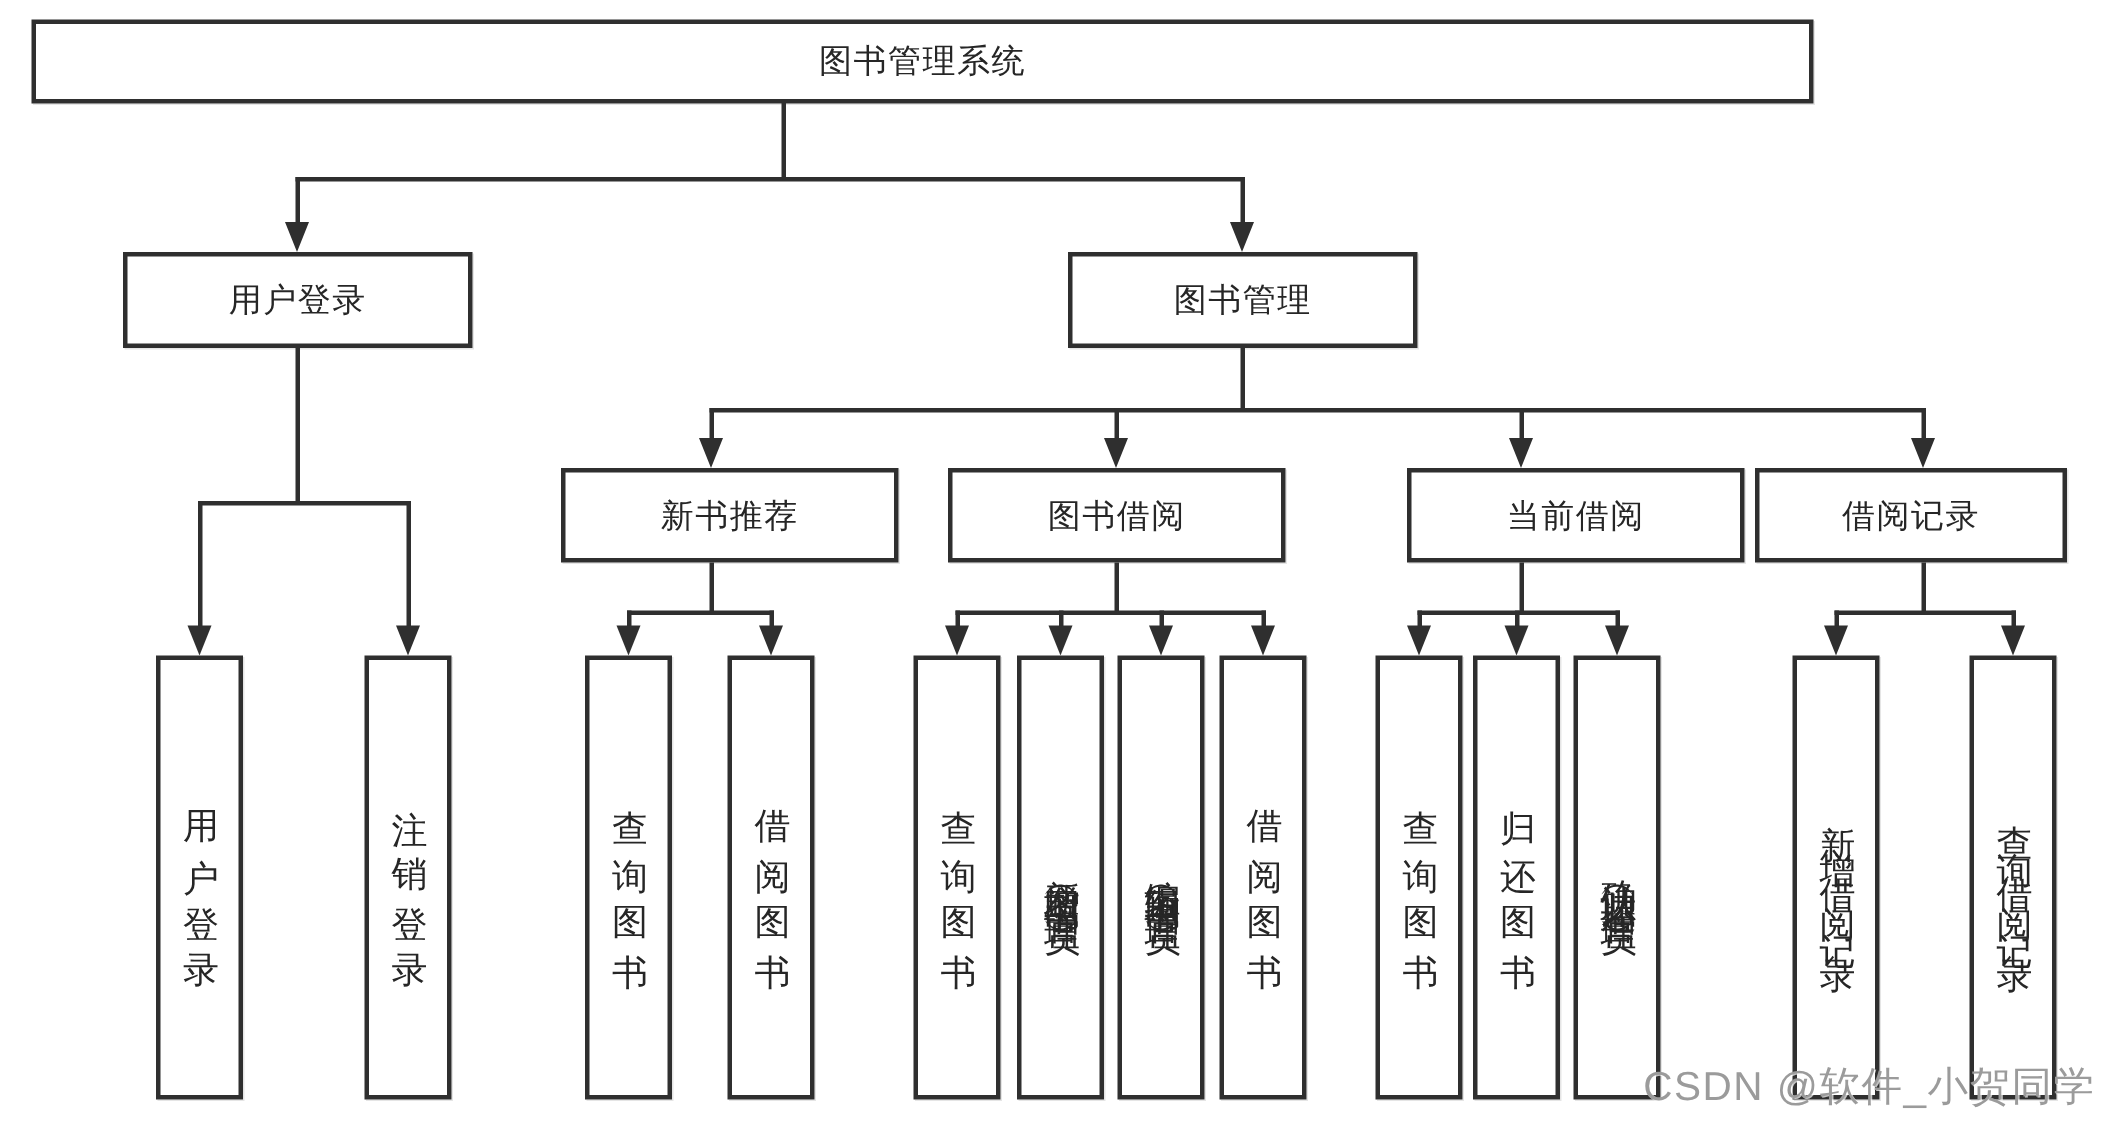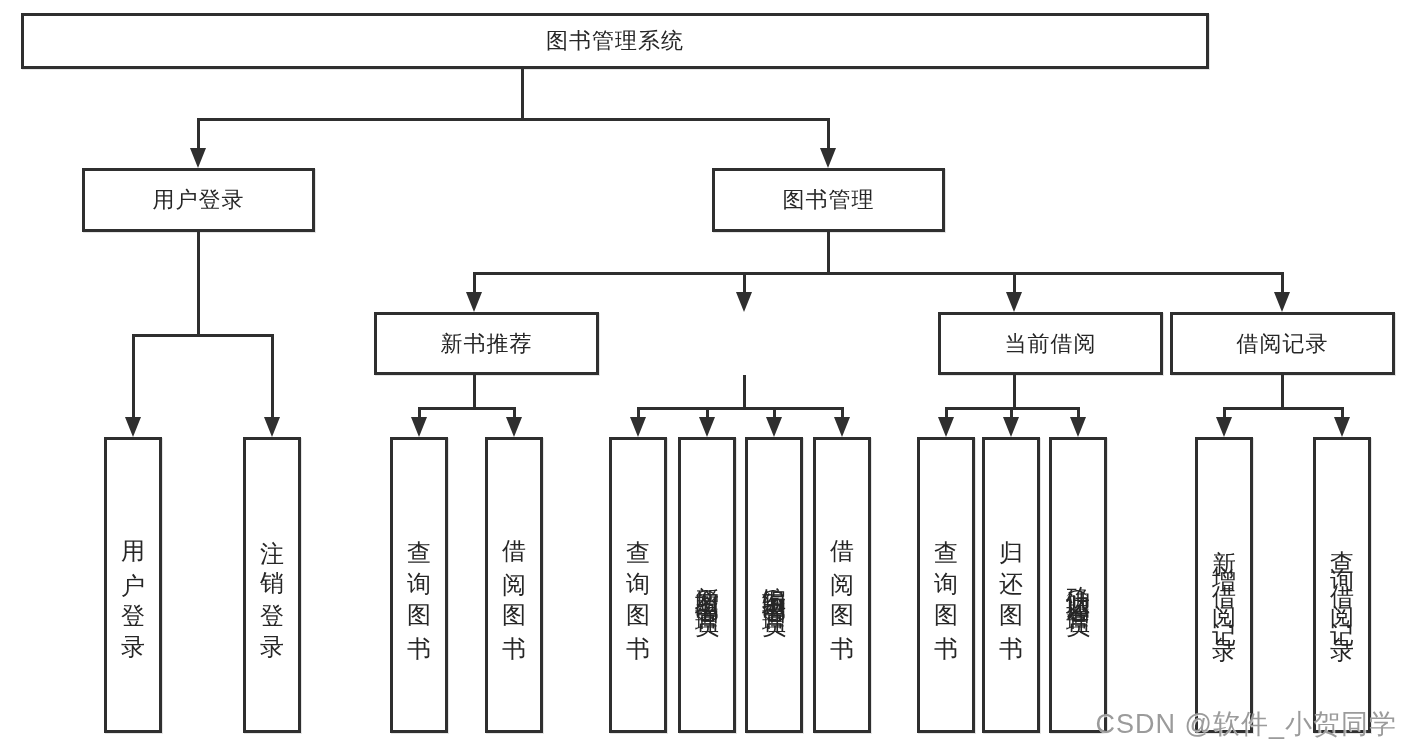--- a/index.html
+++ b/index.html
@@ -56,24 +56,27 @@
   <div class="node hbox" style="left:82px;top:168px;width:233px;height:64px;">
     <span>用户登录</span>
   </div>
   <div class="node hbox" style="left:712px;top:168px;width:233px;height:64px;">
     <span>图书管理</span>
   </div>
 
   <div class="node hbox" style="left:362px;top:312px;width:225px;height:63px;margin-left:12px;">
     <span>新书推荐</span>
   </div>
+  <div class="node hbox" style="left:632px;top:312px;width:225px;height:63px;">
+    <span>图书借阅</span>
+  </div>
   <div class="node hbox" style="left:902px;top:312px;width:225px;height:63px;margin-left:36px;">
     <span>当前借阅</span>
   </div>
-  <div class="node hbox" style="left:1170px;top:312px;width:225px;height:63px;">
+  <div class="node hbox" style="left:1170px;top:312px;width:208px;height:63px;">
     <span>借阅记录</span>
   </div>
 
   <div class="node vbox" style="left:104px;top:437px;width:58px;height:296px;">
     <span class="vtext" style="letter-spacing: 32px;">用户登录</span>
   </div>
   <div class="node vbox" style="left:243px;top:437px;width:58px;height:296px;">
     <span class="vtext" style="letter-spacing: 32px;">注销登录</span>
   </div>
 

